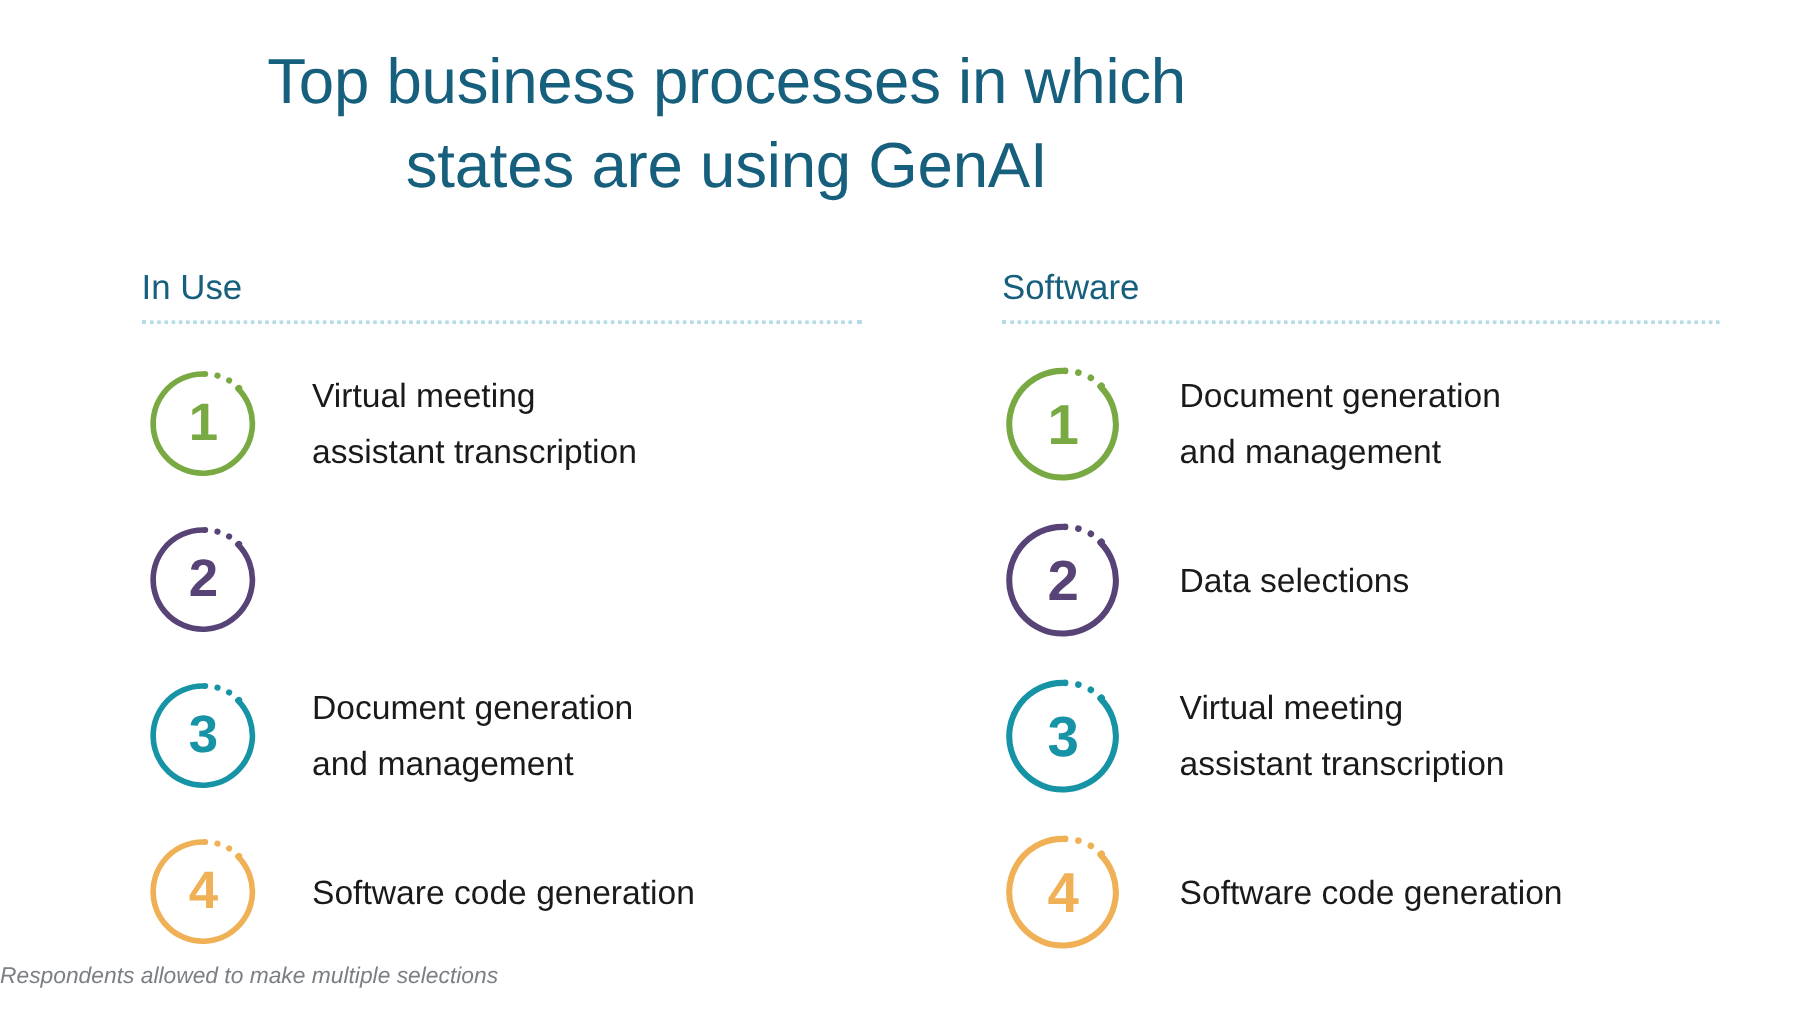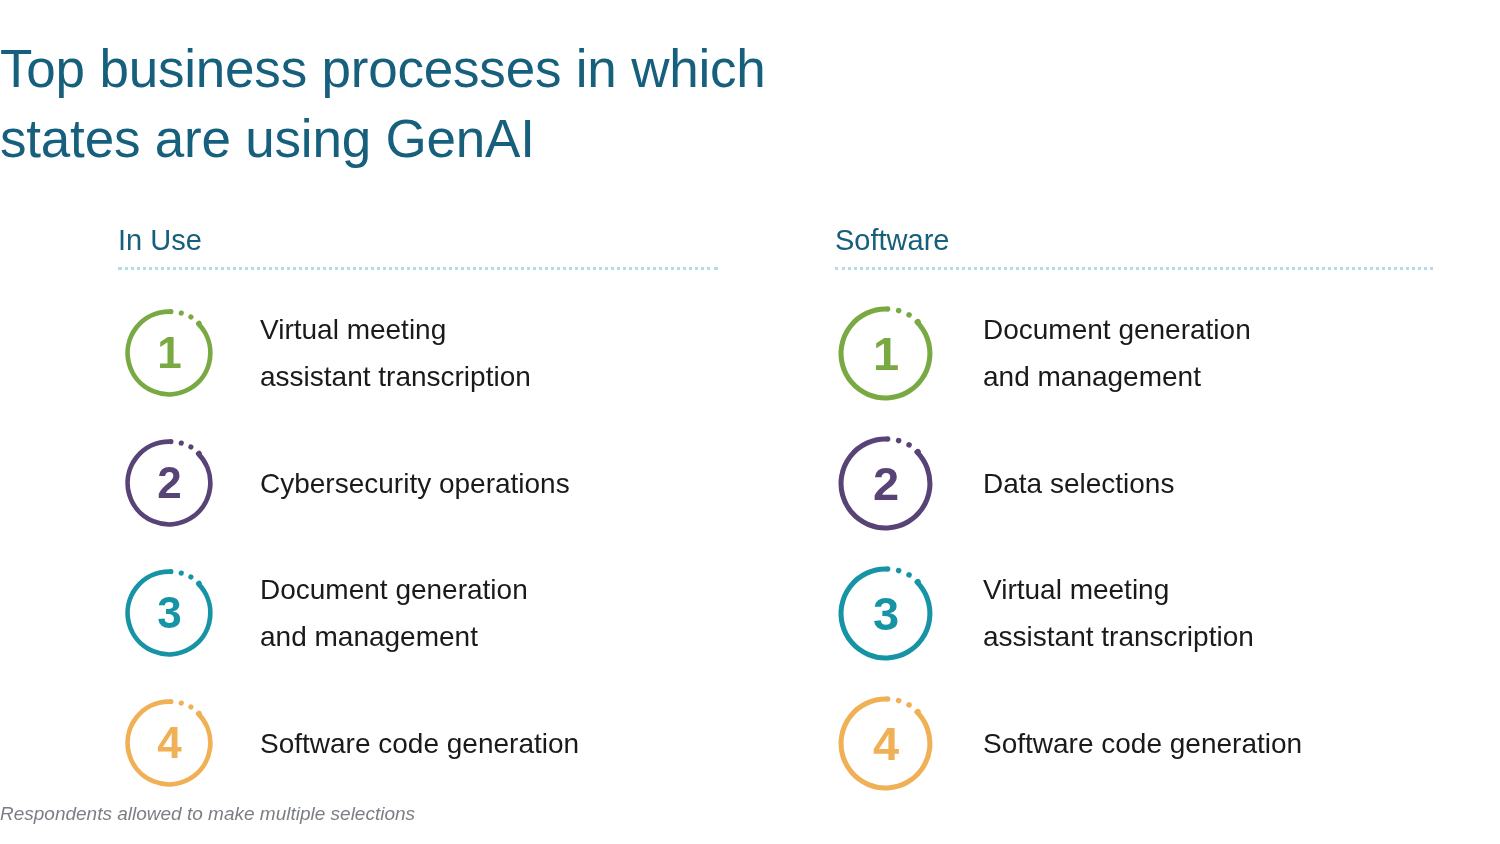--- a/index.html
+++ b/index.html
@@ -19,20 +19,21 @@
     background: #ffffff;
     overflow: hidden;
   }
 
   
   .title {
     position: absolute;
     left: 0;
     top: 34px;
     width: 1211px;
+    text-align: center;
     color: #17607d;
     font-size: 53px;
     line-height: 70px;
     font-weight: 400;
     letter-spacing: -0.2px;
   }
   .title-line { display: block; }
 
   
   .columns {
@@ -151,23 +152,20 @@
         </div>
 
         <div class="item">
           <div class="badge">
             <svg viewBox="0 0 100 100" aria-hidden="true">
               <path d="M 50 6 A 44 44 0 1 0 81.1 18.9" fill="none" stroke="#584377" stroke-width="5" stroke-linecap="round"></path>
               <path d="M 52 6 A 44 44 0 0 1 83.4 19.6" fill="none" stroke="#584377" stroke-width="5.4" stroke-linecap="round" stroke-dasharray="0.1 11"></path>
             </svg>
             <span class="num" style="color:#584377">2</span>
           </div>
-          <div class="item-label">
-            <span>Cybersecurity operations</span>
-          </div>
         </div>
 
         <div class="item">
           <div class="badge">
             <svg viewBox="0 0 100 100" aria-hidden="true">
               <path d="M 50 6 A 44 44 0 1 0 81.1 18.9" fill="none" stroke="#1694a5" stroke-width="5" stroke-linecap="round"></path>
               <path d="M 52 6 A 44 44 0 0 1 83.4 19.6" fill="none" stroke="#1694a5" stroke-width="5.4" stroke-linecap="round" stroke-dasharray="0.1 11"></path>
             </svg>
             <span class="num" style="color:#1694a5">3</span>
           </div>

